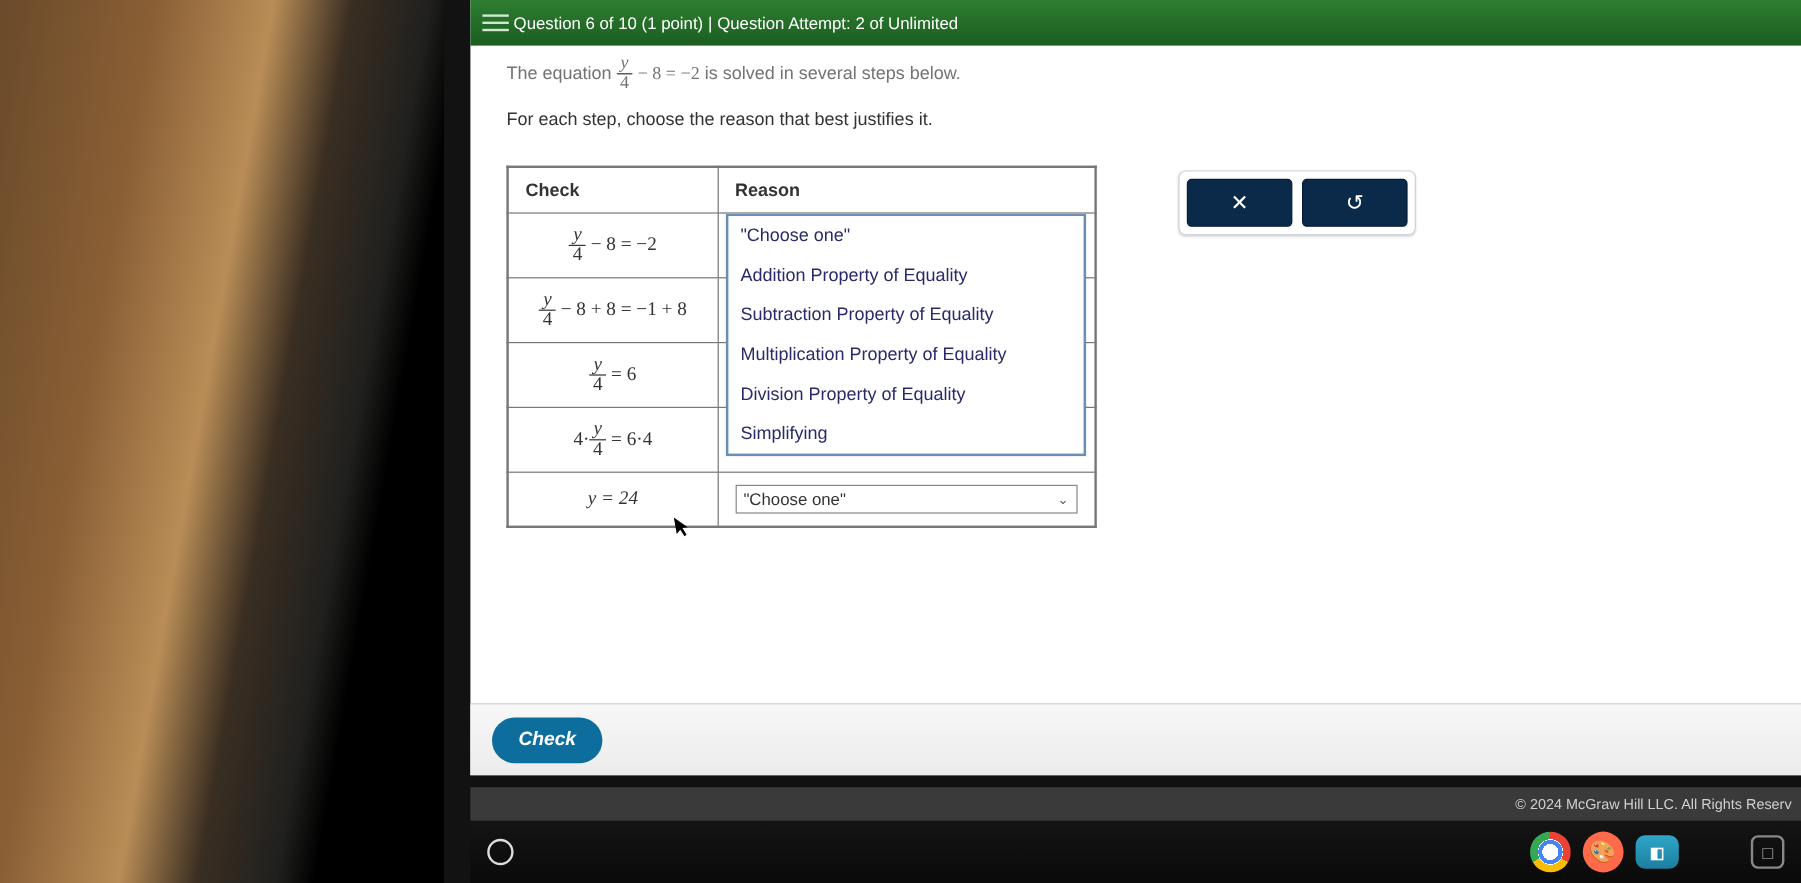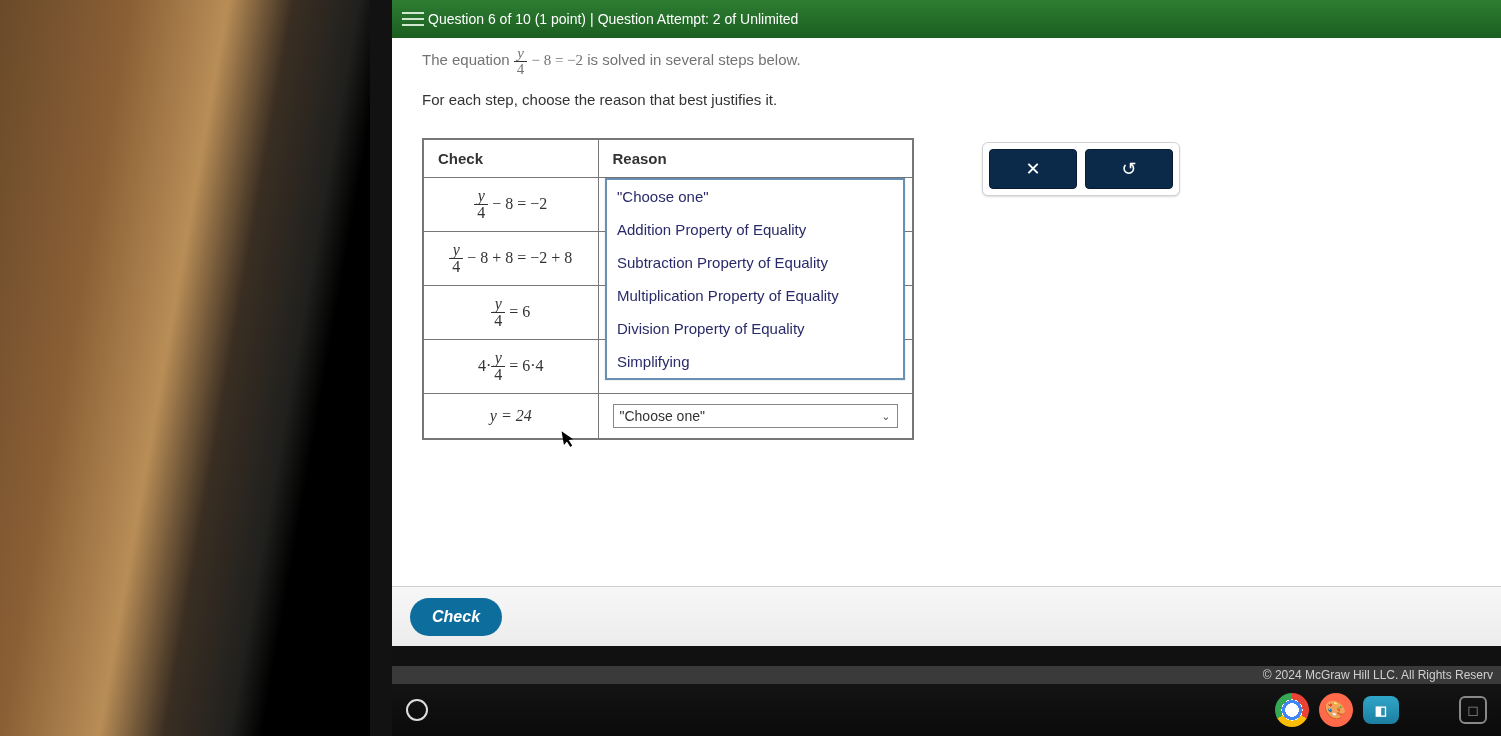--- a/index.html
+++ b/index.html
@@ -166,21 +166,21 @@
     font-size: 16px;
     font-weight: 600;
     font-style: italic;
   }
 
   
   .copystrip {
     position: absolute;
     left: 0; right: 0;
     bottom: 52px;
-    height: 18px;
+    height: 28px;
     background: #3a3a3a;
     color: #cfcfcf;
     font-size: 12px;
     display: flex; align-items: center; justify-content: flex-end;
     padding-right: 8px;
   }
 
   
   .taskbar {
     position: absolute;
@@ -255,21 +255,21 @@
             <th>Reason</th>
           </tr>
           <tr>
             <td class="stepcell">
               <span class="frac"><span class="num mtxt">y</span><span class="den mnum">4</span></span><span class="mnum"> − 8 = −2</span>
             </td>
             <td></td>
           </tr>
           <tr>
             <td class="stepcell">
-              <span class="frac"><span class="num mtxt">y</span><span class="den mnum">4</span></span><span class="mnum"> − 8 + 8 = −2 + 8</span>
+              <span class="frac"><span class="num mtxt">y</span><span class="den mnum">4</span></span><span class="mnum"> − 8 + 8 = −1 + 8</span>
             </td>
             <td></td>
           </tr>
           <tr>
             <td class="stepcell">
               <span class="frac"><span class="num mtxt">y</span><span class="den mnum">4</span></span><span class="mnum"> = 6</span>
             </td>
             <td></td>
           </tr>
           <tr>

